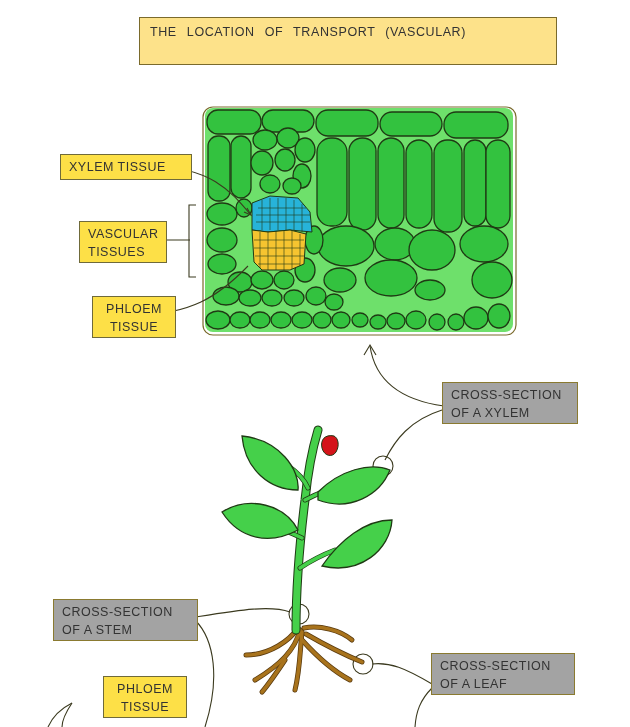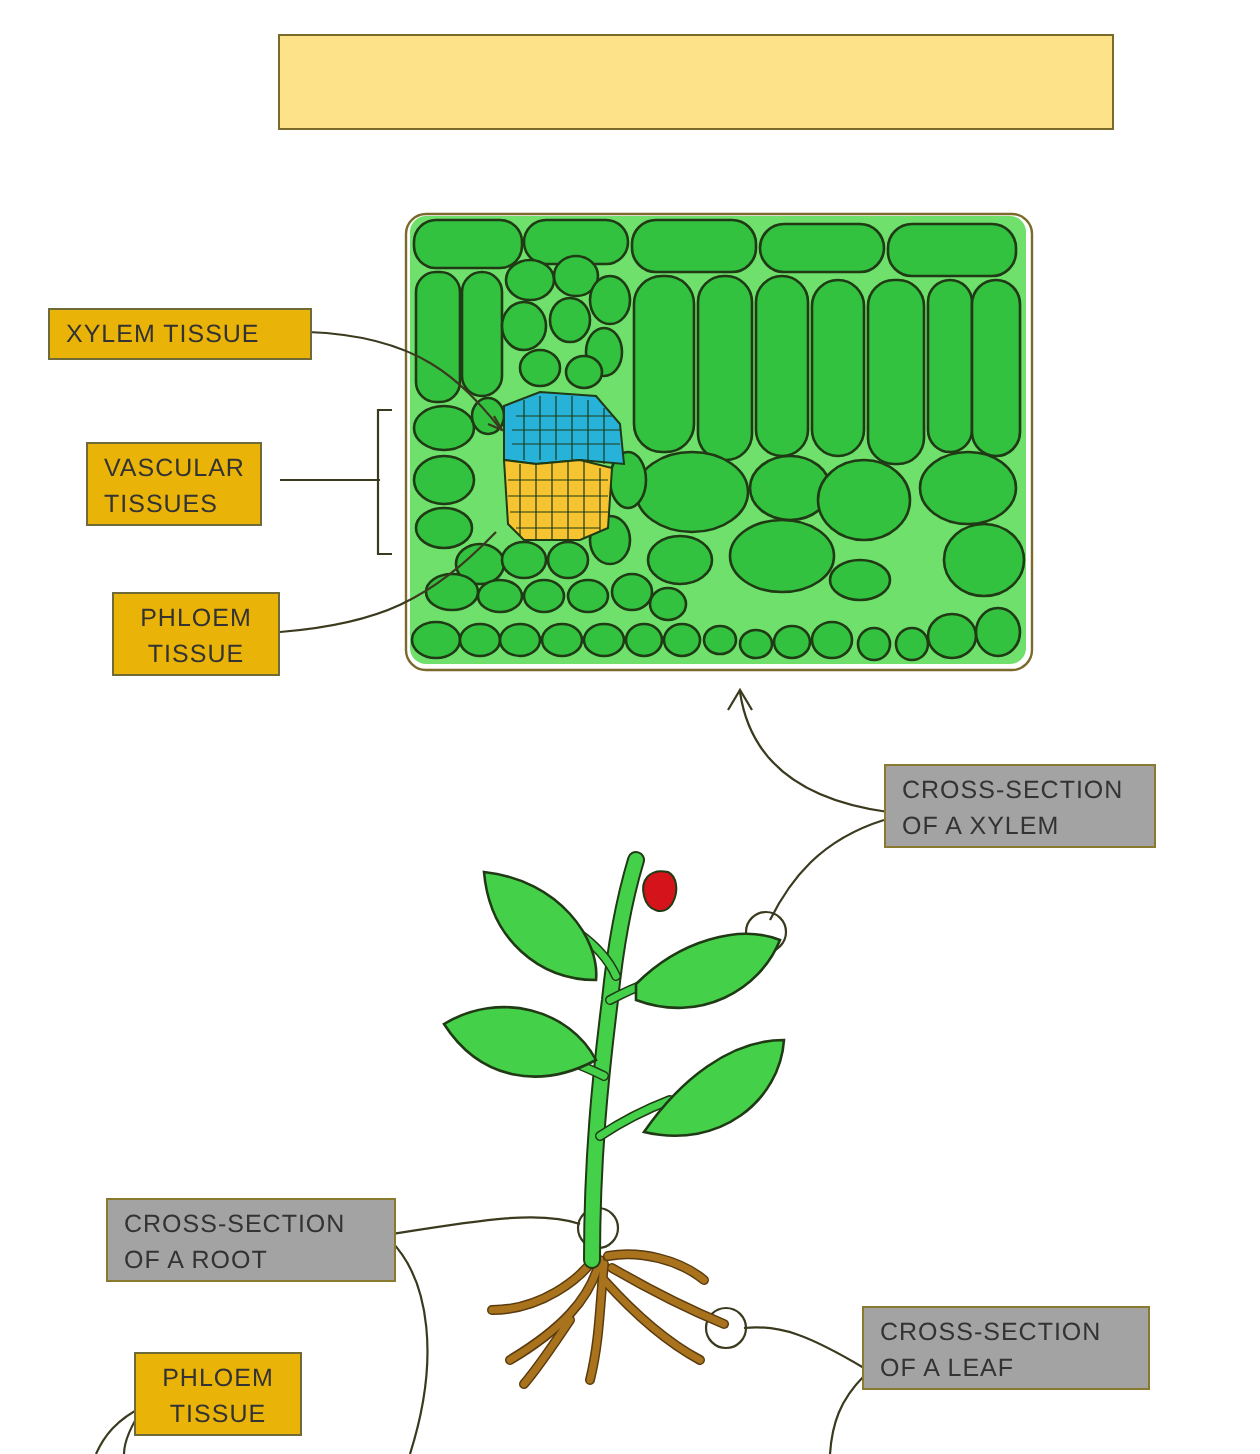--- a/index.html
+++ b/index.html
@@ -11,21 +11,21 @@
       position: absolute; left: 139px; top: 17px; width: 418px; height: 48px;
       background: #fde28a; border: 1.5px solid #7a6a2c; box-sizing: border-box;
       padding: 5px 10px; font-size: 12.5px; letter-spacing: 0.6px; color: #333;
       line-height: 18px; word-spacing: 6px;
     }
     .tag {
       position: absolute; box-sizing: border-box; font-size: 12.5px; letter-spacing: 0.5px;
       color: #333; line-height: 18px; padding: 3px 8px;
       border: 1.5px solid #6f6a3a;
     }
-    .tag.grey { background: #eab308; }
+    .tag.grey { background: #fde047; margin-left: 36px; }
     .tag.yellow { background: #a3a3a3; border-color: #8a7a30; }
     .line { display: block; white-space: nowrap; }
   </style>
 </head>
 <body>
 
 <div class="canvas">
 
   <svg class="art" width="630" height="727" viewBox="0 0 630 727">
 
@@ -187,41 +187,42 @@
         <path d="M318 492 C340 470 370 462 390 470 C380 495 350 512 318 500 Z"></path>
         <path d="M222 512 C250 495 285 505 298 530 C270 545 240 540 222 512 Z"></path>
         <path d="M322 566 C340 540 365 520 392 520 C390 550 360 575 322 566 Z"></path>
       </g>
 
       <path d="M322 448 C320 440 325 434 334 436 C338 438 340 445 336 452 C332 458 324 456 322 448 Z" fill="#d4141a" stroke="#1f3a14" stroke-width="1"></path>
     </g>
   </svg>
 
   <div class="title-box">
+    <span class="line">THE LOCATION OF TRANSPORT (VASCULAR)</span>
   </div>
 
   <div class="tag grey" style="left:24px;top:154px;width:132px;height:26px;">
     <span class="line">XYLEM TISSUE</span>
   </div>
   <div class="tag grey" style="left:43px;top:221px;width:88px;height:42px;">
     <span class="line">VASCULAR</span>
     <span class="line">TISSUES</span>
   </div>
   <div class="tag grey" style="left:56px;top:296px;width:84px;height:42px;text-align:center;">
     <span class="line">PHLOEM</span>
     <span class="line">TISSUE</span>
   </div>
 
   <div class="tag yellow" style="left:442px;top:382px;width:136px;height:42px;">
     <span class="line">CROSS-SECTION</span>
     <span class="line">OF A XYLEM</span>
   </div>
   <div class="tag yellow" style="left:53px;top:599px;width:145px;height:42px;">
     <span class="line">CROSS-SECTION</span>
-    <span class="line">OF A ROOT</span>
+    <span class="line">OF A STEM</span>
   </div>
   <div class="tag yellow" style="left:431px;top:653px;width:144px;height:42px;">
     <span class="line">CROSS-SECTION</span>
     <span class="line">OF A LEAF</span>
   </div>
 
   <div class="tag grey" style="left:67px;top:676px;width:84px;height:42px;text-align:center;">
     <span class="line">PHLOEM</span>
     <span class="line">TISSUE</span>
   </div>

